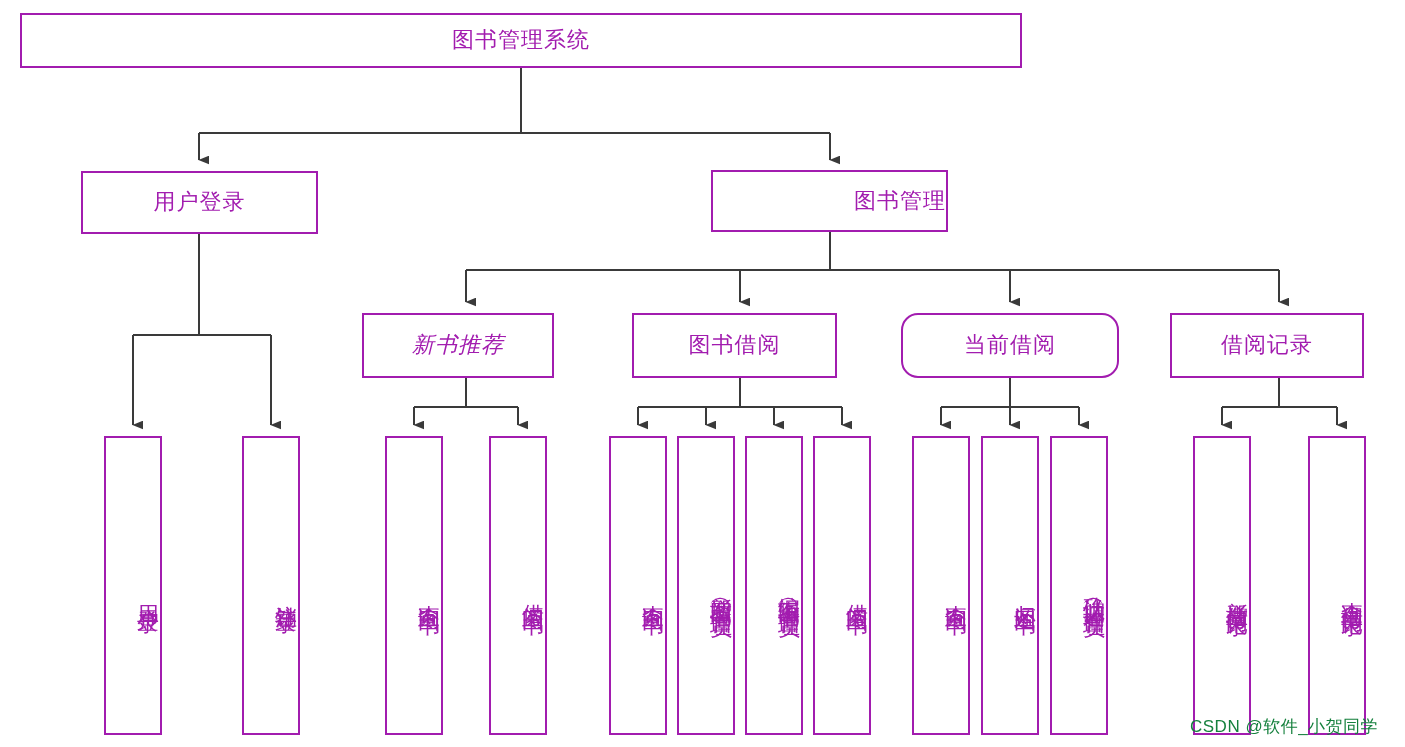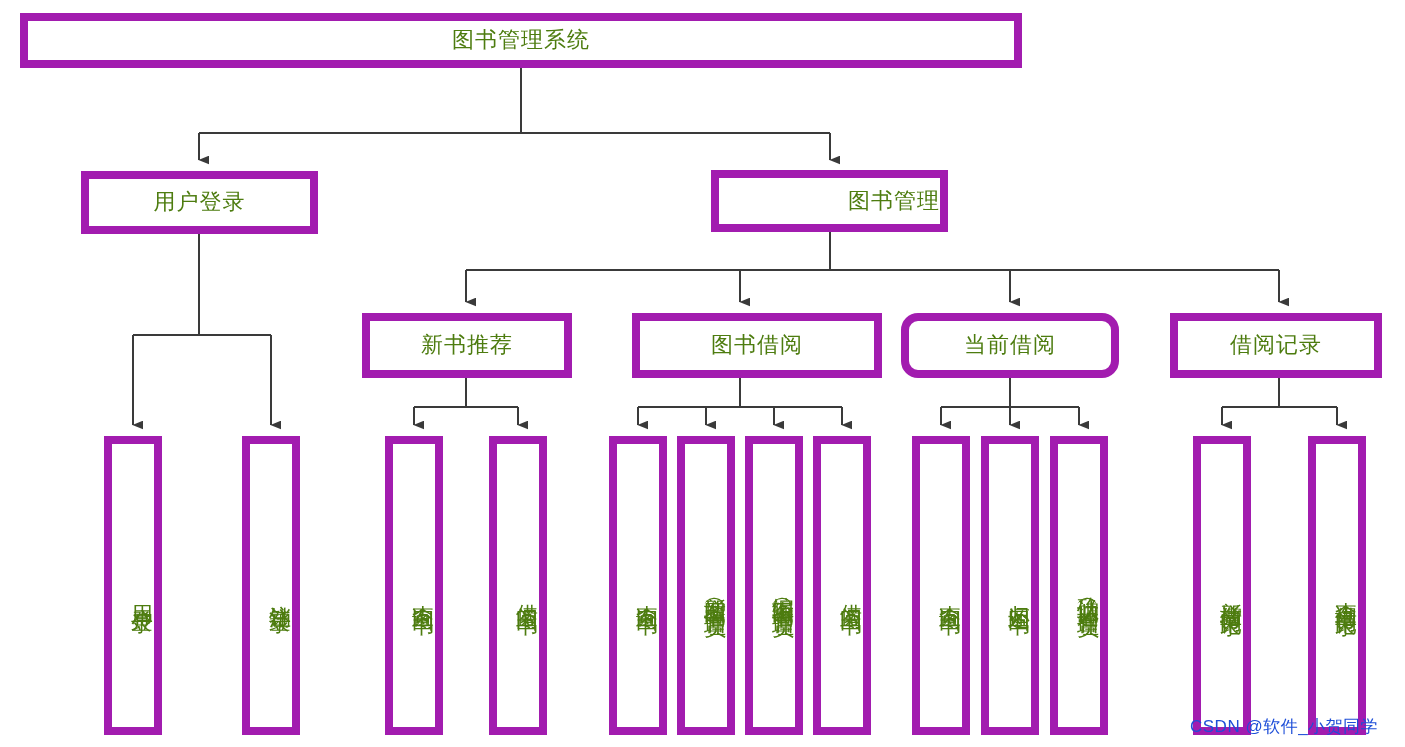--- a/index.html
+++ b/index.html
@@ -23,25 +23,25 @@
     left: 0;
     top: 0;
     width: 1405px;
     height: 747px;
     pointer-events: none;
   }
   .node {
     position: absolute;
     box-sizing: border-box;
     background: #ffffff;
-    border: 8px solid #a21caf;
+    border: 2px solid #a21caf;
     display: flex;
     align-items: center;
     justify-content: center;
-    color: #4d7c0f;
+    color: #a21caf;
   }
   .node.horizontal {
     font-size: 22px;
     letter-spacing: 1px;
     line-height: 1.2;
   }
   .node.vertical {
     writing-mode: vertical-rl;
     text-orientation: upright;
     font-size: 22px;
@@ -50,21 +50,21 @@
     align-items: flex-start;
     justify-content: center;
     padding-top: 14px;
   }
   .node .label {
     display: block;
     white-space: pre-wrap;
   }
   .watermark {
     position: absolute;
-    color: #1d4ed8;
+    color: #15803d;
     font-size: 17px;
     letter-spacing: 0.5px;
     white-space: nowrap;
     user-select: none;
   }
 </style>
 </head>
 <body>
 
 <div id="diagram-root">
@@ -123,30 +123,30 @@
     <span class="label">图书管理系统</span>
   </div>
 
   <div class="node horizontal" style="left:81px; top:171px; width:237px; height:63px;">
     <span class="label">用户登录</span>
   </div>
   <div class="node horizontal" style="left:711px; top:170px; width:237px; height:62px;justify-content:flex-end;">
     <span class="label">图书管理</span>
   </div>
 
-  <div class="node horizontal" style="left:362px; top:313px; width:210px; height:65px;">
+  <div class="node horizontal" style="left:362px; top:313px; width:192px; height:65px;font-style:italic;">
     <span class="label">新书推荐</span>
   </div>
-  <div class="node horizontal" style="left:632px; top:313px; width:250px; height:65px;">
+  <div class="node horizontal" style="left:632px; top:313px; width:205px; height:65px;">
     <span class="label">图书借阅</span>
   </div>
   <div class="node horizontal" style="left:901px; top:313px; width:218px; height:65px;border-radius:17px;">
     <span class="label">当前借阅</span>
   </div>
-  <div class="node horizontal" style="left:1170px; top:313px; width:212px; height:65px;text-align:right;">
+  <div class="node horizontal" style="left:1170px; top:313px; width:194px; height:65px;text-align:right;">
     <span class="label">借阅记录</span>
   </div>
 
   <div class="node vertical" style="left:104px; top:436px; width:58px; height:299px;">
     <span class="label">用户登录</span>
   </div>
   <div class="node vertical" style="left:242px; top:436px; width:58px; height:299px;">
     <span class="label">注销登录</span>
   </div>
 

